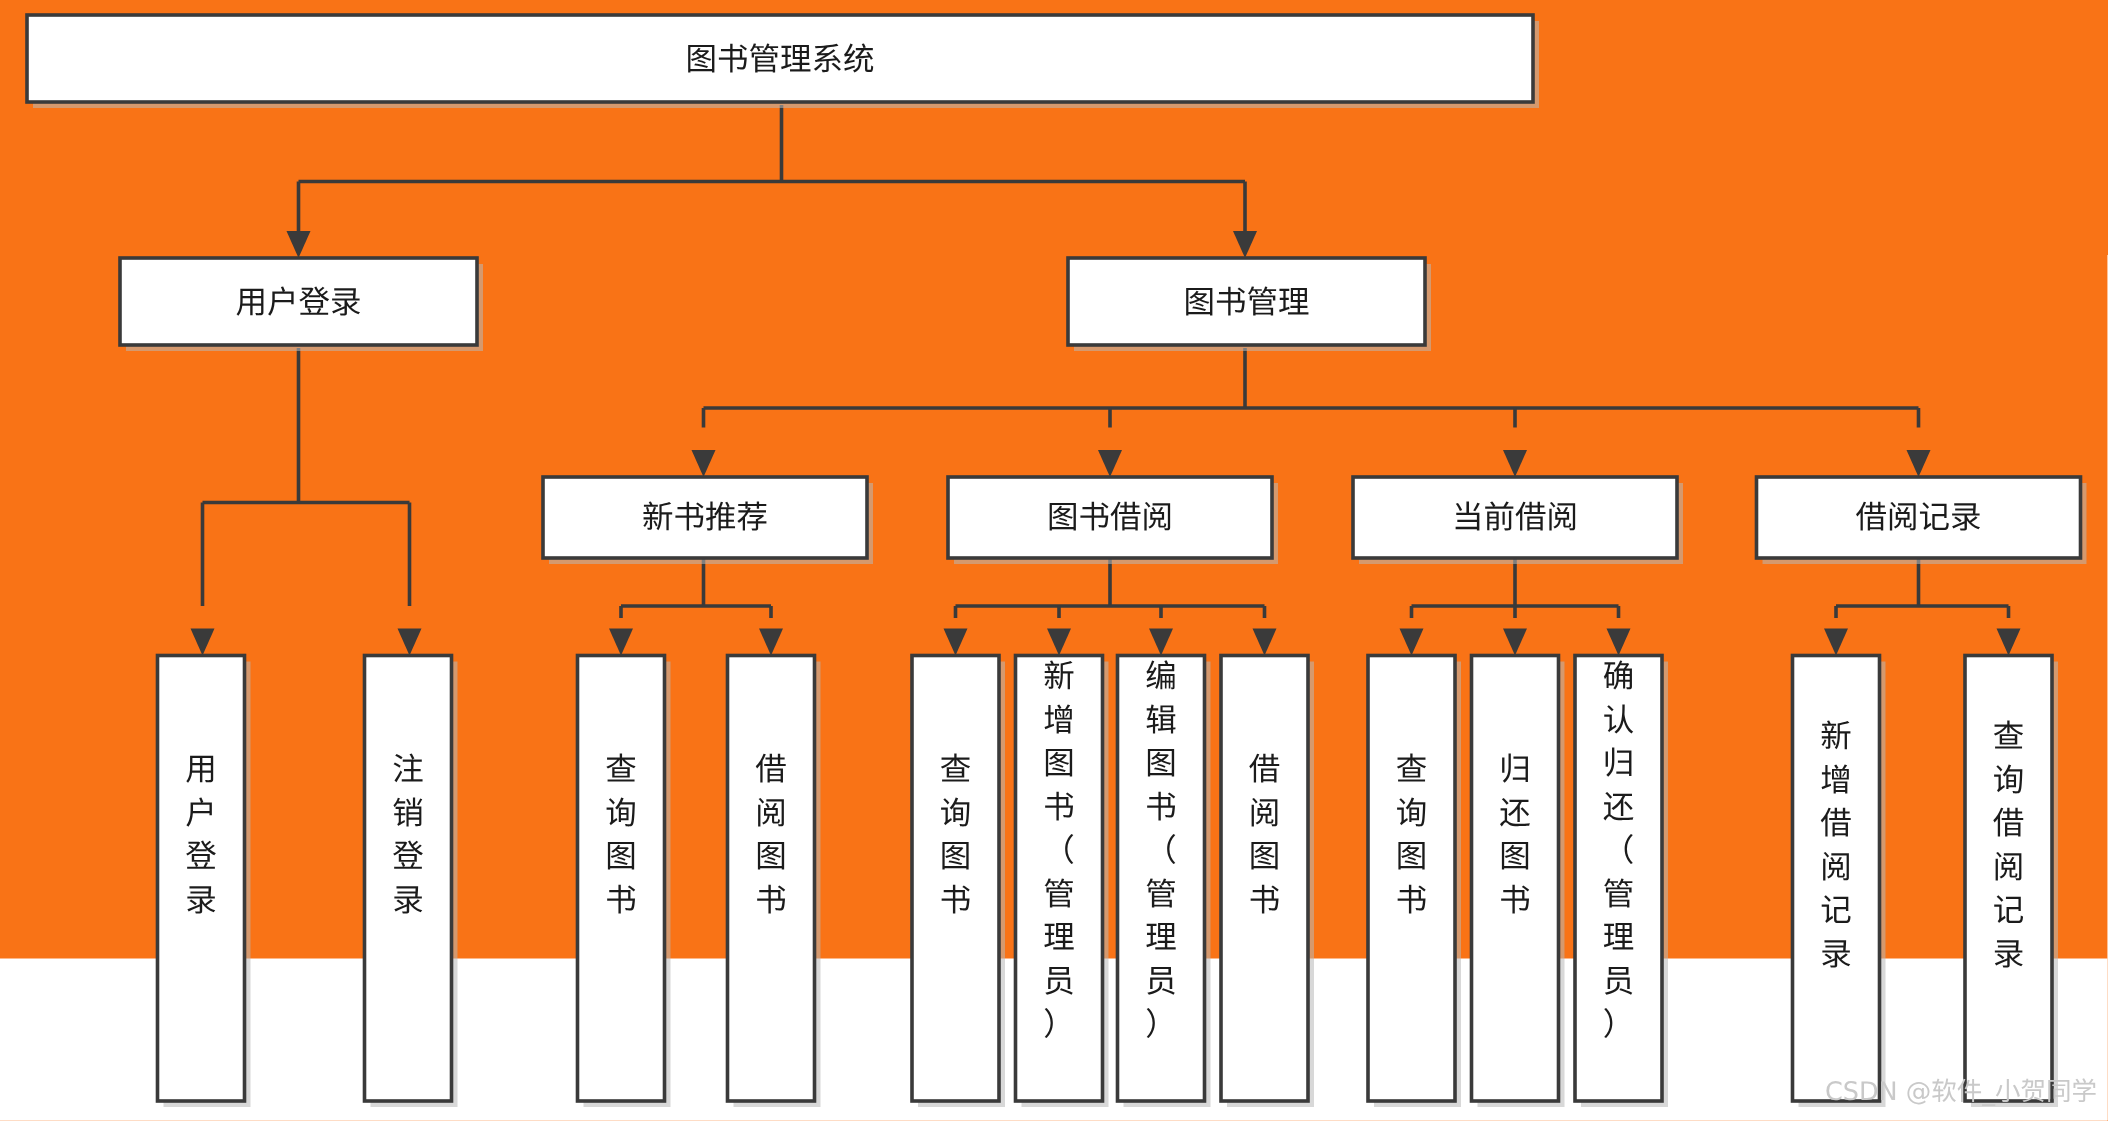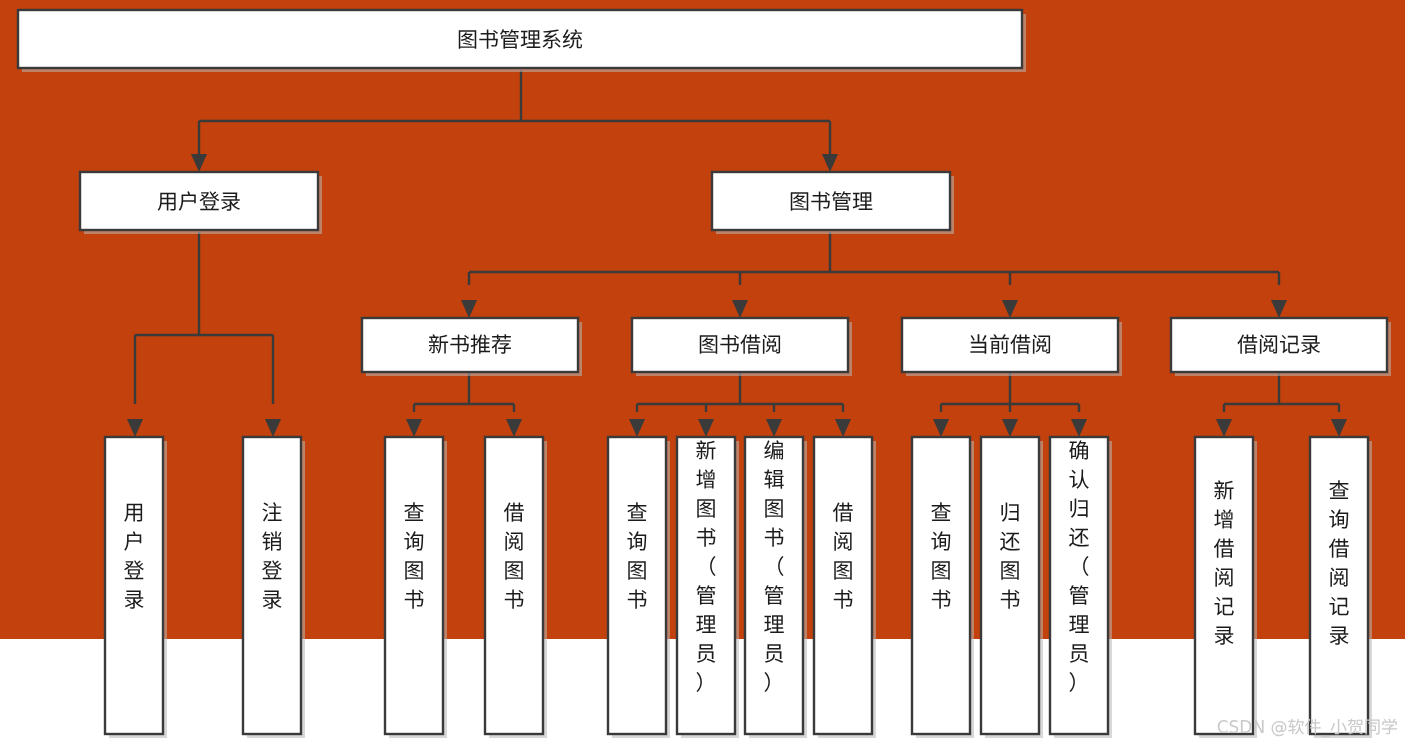--- a/index.html
+++ b/index.html
@@ -11,21 +11,21 @@
   body {
     width: 1405px;
     height: 747px;
     overflow: hidden;
     font-family: "DejaVu Sans", "Liberation Sans", sans-serif;
   }
   #diagram-root {
     position: relative;
     width: 1405px;
     height: 639px;
-    background: #c2410c;
+    background: #f97316;
   }
   svg.diagram-canvas {
     position: absolute;
     left: 0;
     top: 0;
     width: 1405px;
     height: 747px;
     display: block;
   }
   .node-box {

